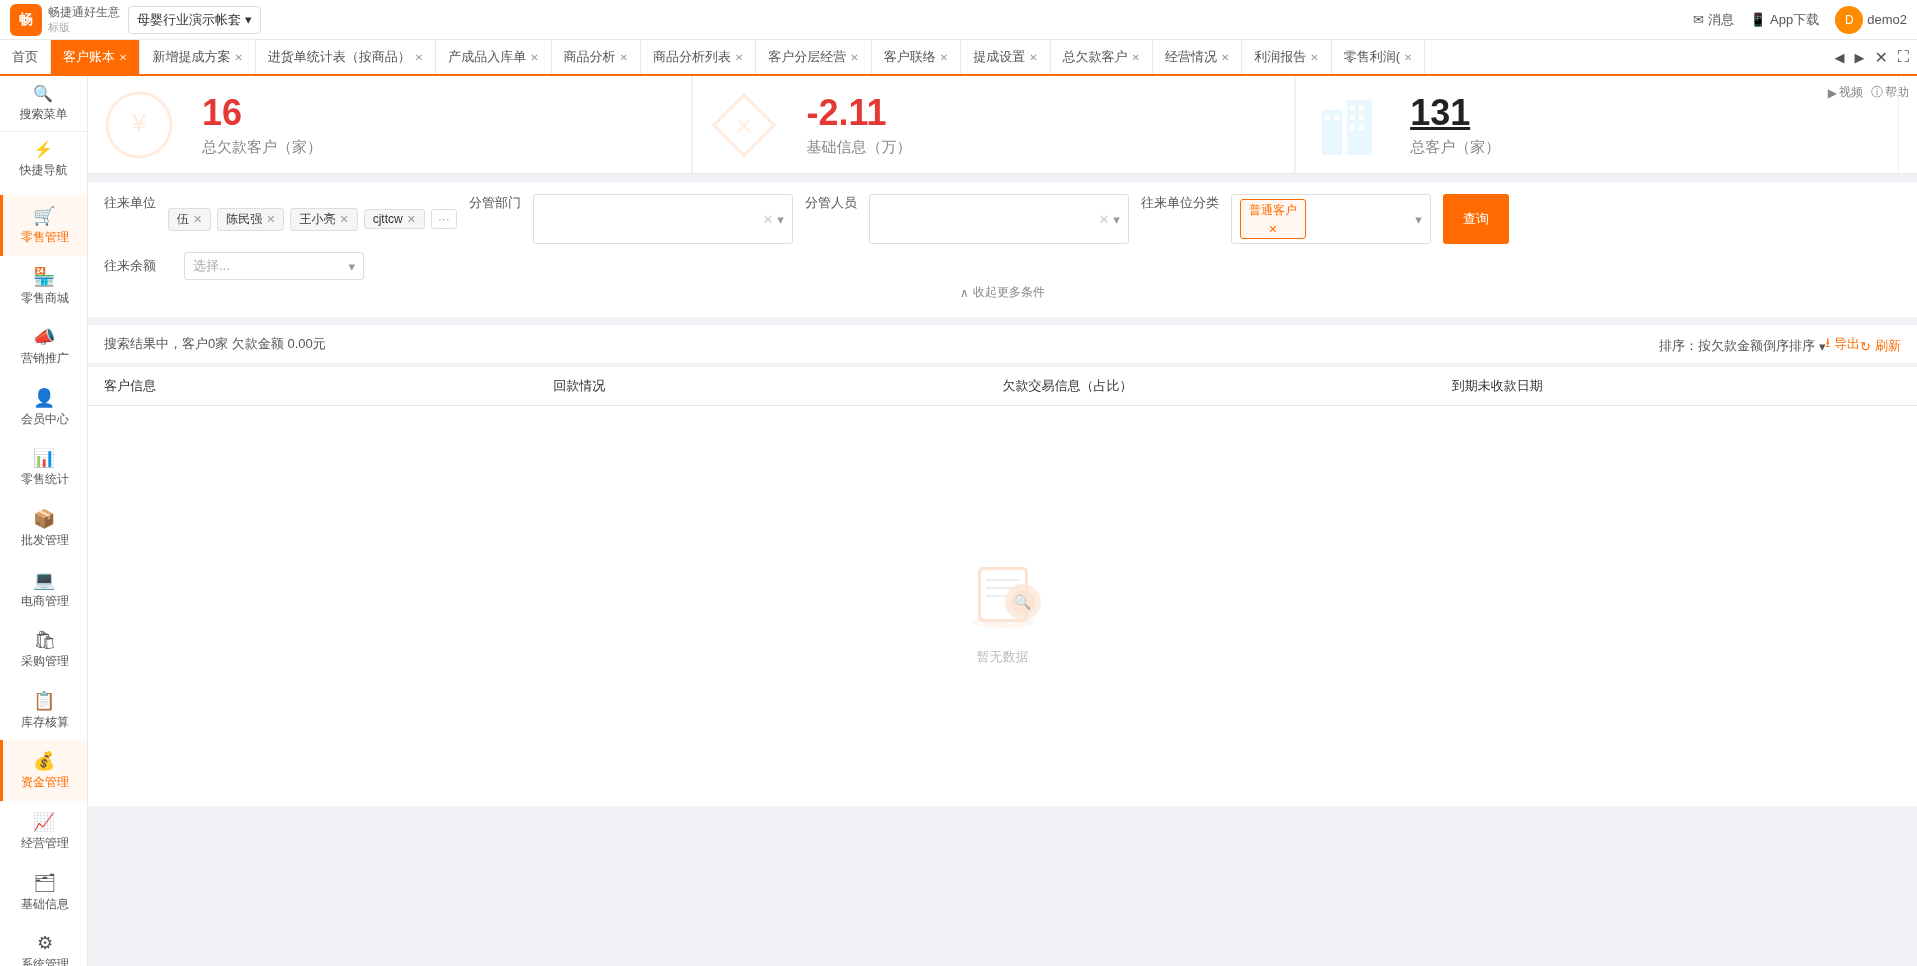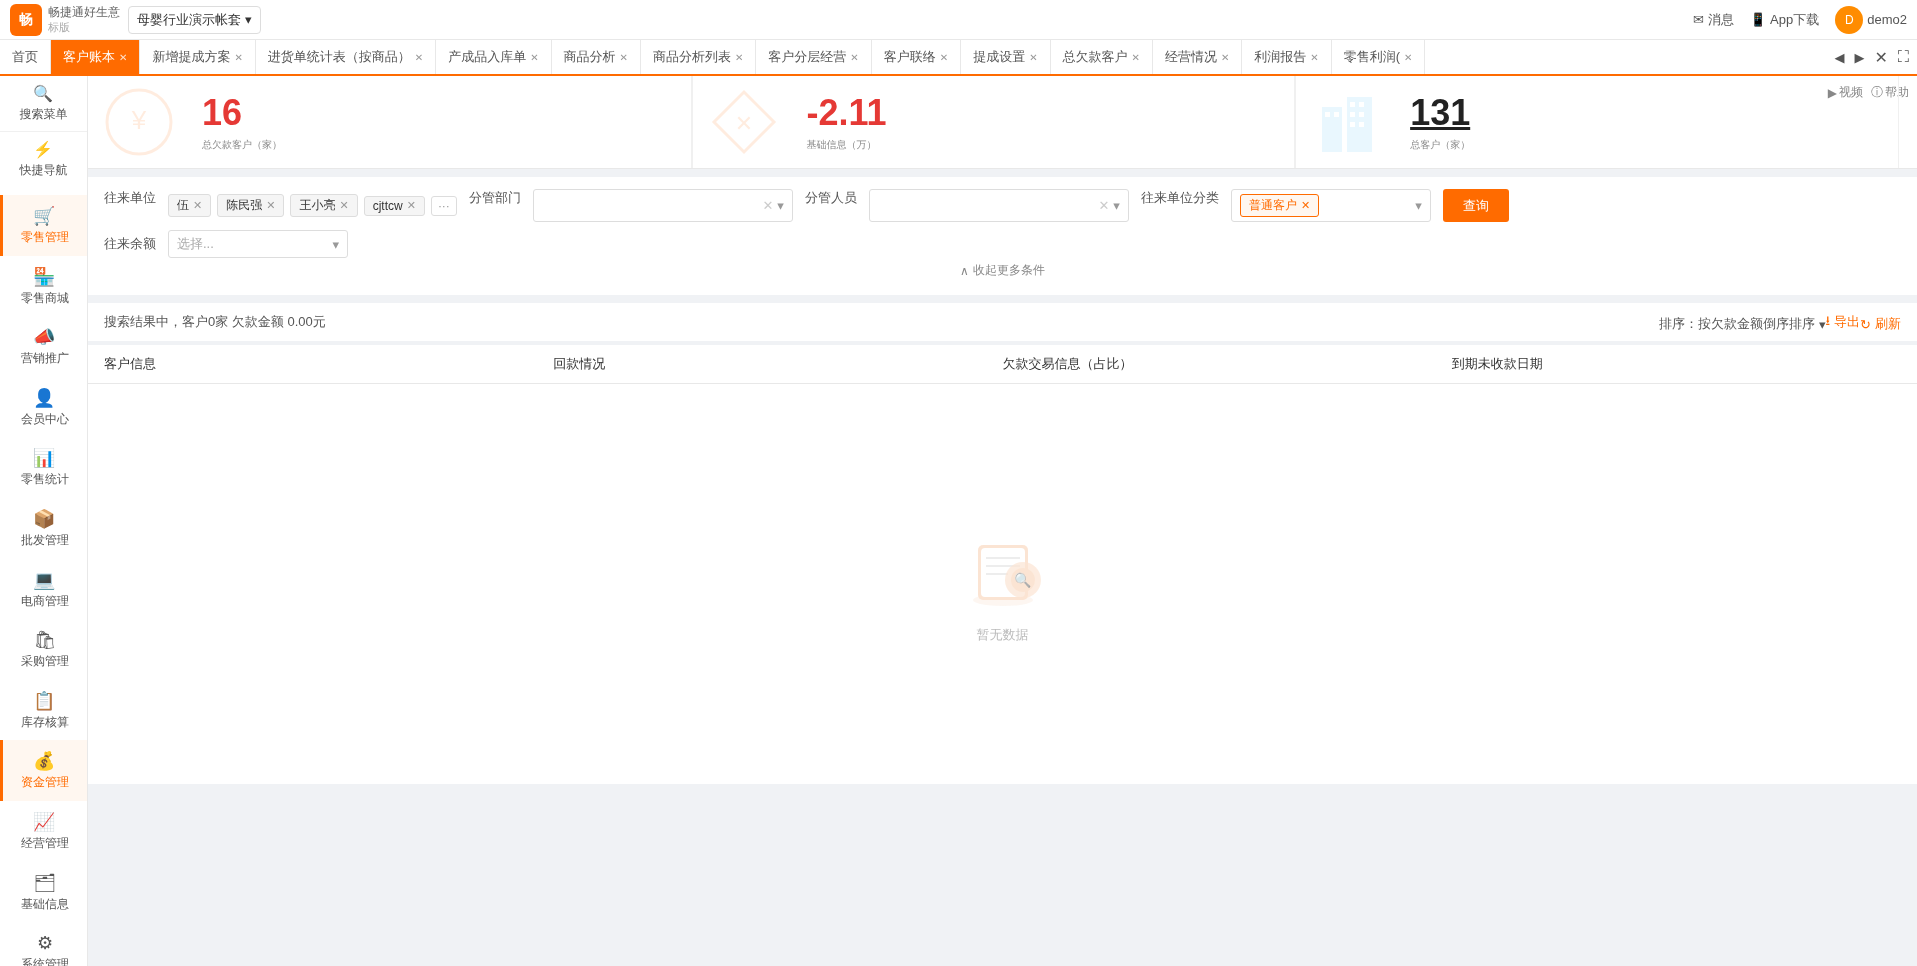--- a/index.html
+++ b/index.html
@@ -66,21 +66,21 @@
       display: flex; background: #fff; margin-bottom: 8px;
       border-bottom: 1px solid #e8e8e8; position: relative;
     }
     .stat-item {
       flex: 1; display: flex; align-items: center; padding: 16px 24px; gap: 16px;
       border-right: 1px solid #f0f0f0; position: relative;
     }
     .stat-number { font-size: 36px; font-weight: bold; }
     .stat-number.red { color: #e53935; }
     .stat-number.black { color: #222; text-decoration: underline; }
-    .stat-label { font-size: 10px; color: #888; margin-top: 4px; font-family: Liberation Serif, serif; }
+    .stat-label { font-size: 15px; color: #888; margin-top: 4px; font-family: Liberation Serif, serif; }
     .stat-actions { position: absolute; top: 8px; right: 8px; display: flex; gap: 8px; }
     .stat-action-btn { font-size: 12px; color: #888; cursor: pointer; display: flex; align-items: center; gap: 2px; }
 
     
     .filter-area { background: #fff; padding: 12px 16px; margin-bottom: 8px; }
     .filter-row { display: flex; gap: 12px; flex-wrap: wrap; margin-bottom: 8px; }
     .filter-label { font-size: 13px; color: #555; white-space: nowrap; }
     .filter-tags { display: flex; align-items: center; gap: 6px; flex-wrap: wrap; }
     .filter-tag {
       display: flex; align-items: center; gap: 4px; background: #f5f5f5;
@@ -90,21 +90,21 @@
     .filter-more { color: #999; cursor: pointer; font-size: 12px; border: 1px solid #ddd; padding: 2px 6px; border-radius: 3px; background: #fff; }
 
     .filter-select {
       display: flex; align-items: center; border: 1px solid #ddd; border-radius: 3px;
       padding: 4px 8px; min-width: 160px; cursor: pointer; background: #fff; font-size: 13px;
       justify-content: space-between;
     }
     .filter-select-wide { min-width: 260px; }
     .filter-btn-query { background: #ff6b00; color: #fff; border: none; padding: 6px 20px; border-radius: 3px; cursor: pointer; font-size: 13px; }
 
-    .filter-row2 { display: flex; align-items: center; gap: 12px; }
+    .filter-row2 { display: flex; align-items: center; gap: 28px; }
     .collapse-btn { display: flex; align-items: center; gap: 4px; color: #888; font-size: 12px; cursor: pointer; margin: 0 auto; padding: 4px 0; }
 
     
     .results-bar {
       background: #fff; padding: 8px 16px; margin-bottom: 4px;
       display: flex; align-items: center; justify-content: space-between;
       font-size: 13px; color: #555;
     }
     .results-right { display: flex; align-items: flex-end; gap: 0; }
     .sort-select { display: flex; align-items: center; gap: 4px; cursor: pointer; color: #555; }
@@ -393,21 +393,21 @@
           <span style="color:#ccc;"></span>
           <span style="display:flex;gap:4px;">
             <span style="color:#ccc;">✕</span>
             <span style="color:#999;">▾</span>
           </span>
         </div>
 
         <span class="filter-label">往来单位分类</span>
         <div class="filter-select" style="min-width:200px;">
           <div style="display:flex;align-items:center;gap:6px;">
-            <div class="filter-tag" style="background:#fff7f0;border-color:#ff6b00;color:#ff6b00;">
+            <div class="filter-tag" style="background:#fff7f0;border-color:#ff6b00;color:#ff6b00;flex-direction:column;">
               <span>普通客户</span>
               <span class="remove" style="color:#ff6b00;">✕</span>
             </div>
           </div>
           <span style="color:#999;">▾</span>
         </div>
         <button class="filter-btn-query">查询</button>
       </div>
 
       <div class="filter-row2">

